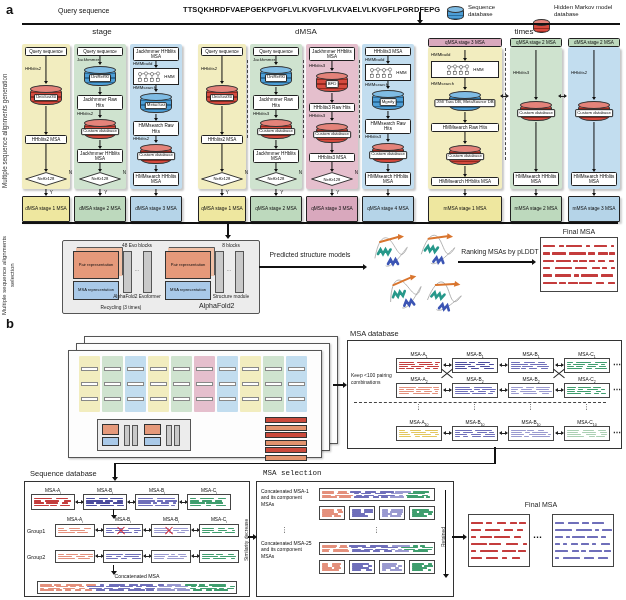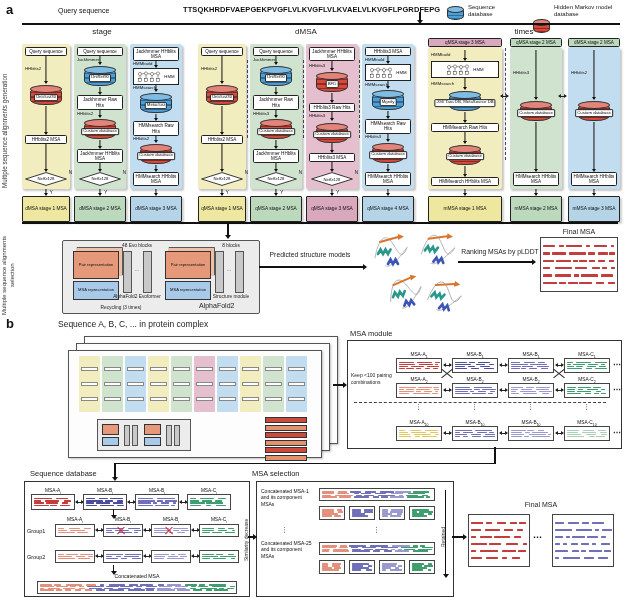--- a/index.html
+++ b/index.html
@@ -519,21 +519,20 @@
           <polygon points="24,2 30,4.5 24,8" fill="#d9752e"></polygon>
       </g>
     </g>
   </svg>
 
   <div class="flowlab" style="left:436px;top:248px;width:128px;">Ranking MSAs by pLDDT</div>
   <div class="hline harrow" style="left:458px;top:261px;width:74px;height:1.5px;"></div>
   <div class="flowlab" style="left:540px;top:228px;width:78px;font-size:7px;">Final MSA</div>
 
   <span class="abs panel-label" style="left:6px;top:316px;">b</span>
-  <div class="abs" style="left:58px;top:319px;font-size:8.5px;color:#222;">Sequence A, B, C, ... in protein complex</div>
 
   <div class="card" style="left:84px;top:336px;width:252px;height:106px;"></div>
   <div class="card" style="left:76px;top:343px;width:252px;height:106px;"></div>
   <div id="card-front" class="card" style="left:68px;top:350px;width:252px;height:106px;">
     <div id="mini-columns" class="abs" style="left:10px;top:5px;display:flex;gap:2px;">
         <div class="minicol" style="background: rgb(242, 237, 191);">
           <i></i>
           <i></i>
           <i></i>
         </div>
@@ -596,21 +595,21 @@
     <div id="mini-strips" class="abs" style="left:196px;top:66px;display:flex;flex-direction:column;gap:1.5px;">
         <div class="ministrip" style="background: rgb(203, 74, 60);"></div>
         <div class="ministrip" style="background: rgb(226, 147, 110);"></div>
         <div class="ministrip" style="background: rgb(203, 74, 60);"></div>
         <div class="ministrip" style="background: rgb(226, 147, 110);"></div>
         <div class="ministrip" style="background: rgb(203, 74, 60);"></div>
         <div class="ministrip" style="background: rgb(226, 147, 110);"></div>
       </div>
   </div>
 
-  <div class="btitle" style="left:350px;top:329px;">MSA module</div>
+  <div class="btitle" style="left:350px;top:329px;">MSA database</div>
   <div id="pairing-box" class="bigbox" style="left:347px;top:340px;width:273px;height:107px;">
     <div class="hdashline" style="left:6px;top:61px;width:252px;"></div>
   <div class="prow" style="left: 48px; top: 8px; height: 24px;">
         <div class="pcell" style="width: 46px;">
           <div class="plabel">MSA-A<sub>1</sub></div>
           <div style="position: relative; width: 46px; height: 15px;">
             <div class="msa" style="left: 0px; top: 0px; width: 46px; height: 15px;">
               <u class="mrow" style="height: 1.6px;">
                 <i style="width: 14.712px; background: rgb(196, 60, 60); margin-right: 3.10102px;"></i>
                 <i style="width: 15.2552px; background: rgb(196, 60, 60); margin-right: 3.13237px;"></i>
@@ -1359,21 +1358,21 @@
           <i style="width: 13.169px; background: rgb(154, 154, 208); margin-right: 3.35729px;"></i>
           <i style="width: 9.37675px; background: rgb(63, 158, 110); margin-right: 3.68752px;"></i>
           <i style="width: 5.61329px; background: rgb(63, 158, 110); margin-right: 2.16692px;"></i>
           <i style="width: 14.4959px; background: rgb(63, 158, 110); margin-right: 3.635px;"></i>
         </u>
       </div>
     </div>
 
   <div class="vtext" style="left:243px;top:498px;height:84px;width:11px;font-size:5px;">Similarity decrease</div>
 
-  <div class="btitle" style="left:252px;top:469px;">MSA selection</div>
+  <div class="btitle" style="left:263px;top:469px;font-family:Liberation Mono, monospace;">MSA selection</div>
   <div id="selection-box" class="bigbox" style="left:256px;top:481px;width:196px;height:114px;">
     <div class="vline varrow" style="left:188px;top:8px;height:84px;width:1px;"></div>
   <div style="position: absolute; left: 4px; top: 6px; width: 54px; font-size: 5px; line-height: 1.25;">Concatenated MSA-1 and its component MSAs</div>
       <div class="msa" style="left: 62px; top: 6px; width: 116px; height: 13px;">
         <u class="mrow" style="height: 1.6px;">
           <i style="width: 11.8048px; background: rgb(228, 144, 124); margin-right: 4.2272px;"></i>
           <i style="width: 9.09282px; background: rgb(228, 144, 124); margin-right: 3.40156px;"></i>
           <i style="width: 10.5578px; background: rgb(111, 111, 186); margin-right: 3.70658px;"></i>
           <i style="width: 11.7058px; background: rgb(111, 111, 186); margin-right: 3.37066px;"></i>
           <i style="width: 13.7469px; background: rgb(111, 111, 186); margin-right: 1.65922px;"></i>

